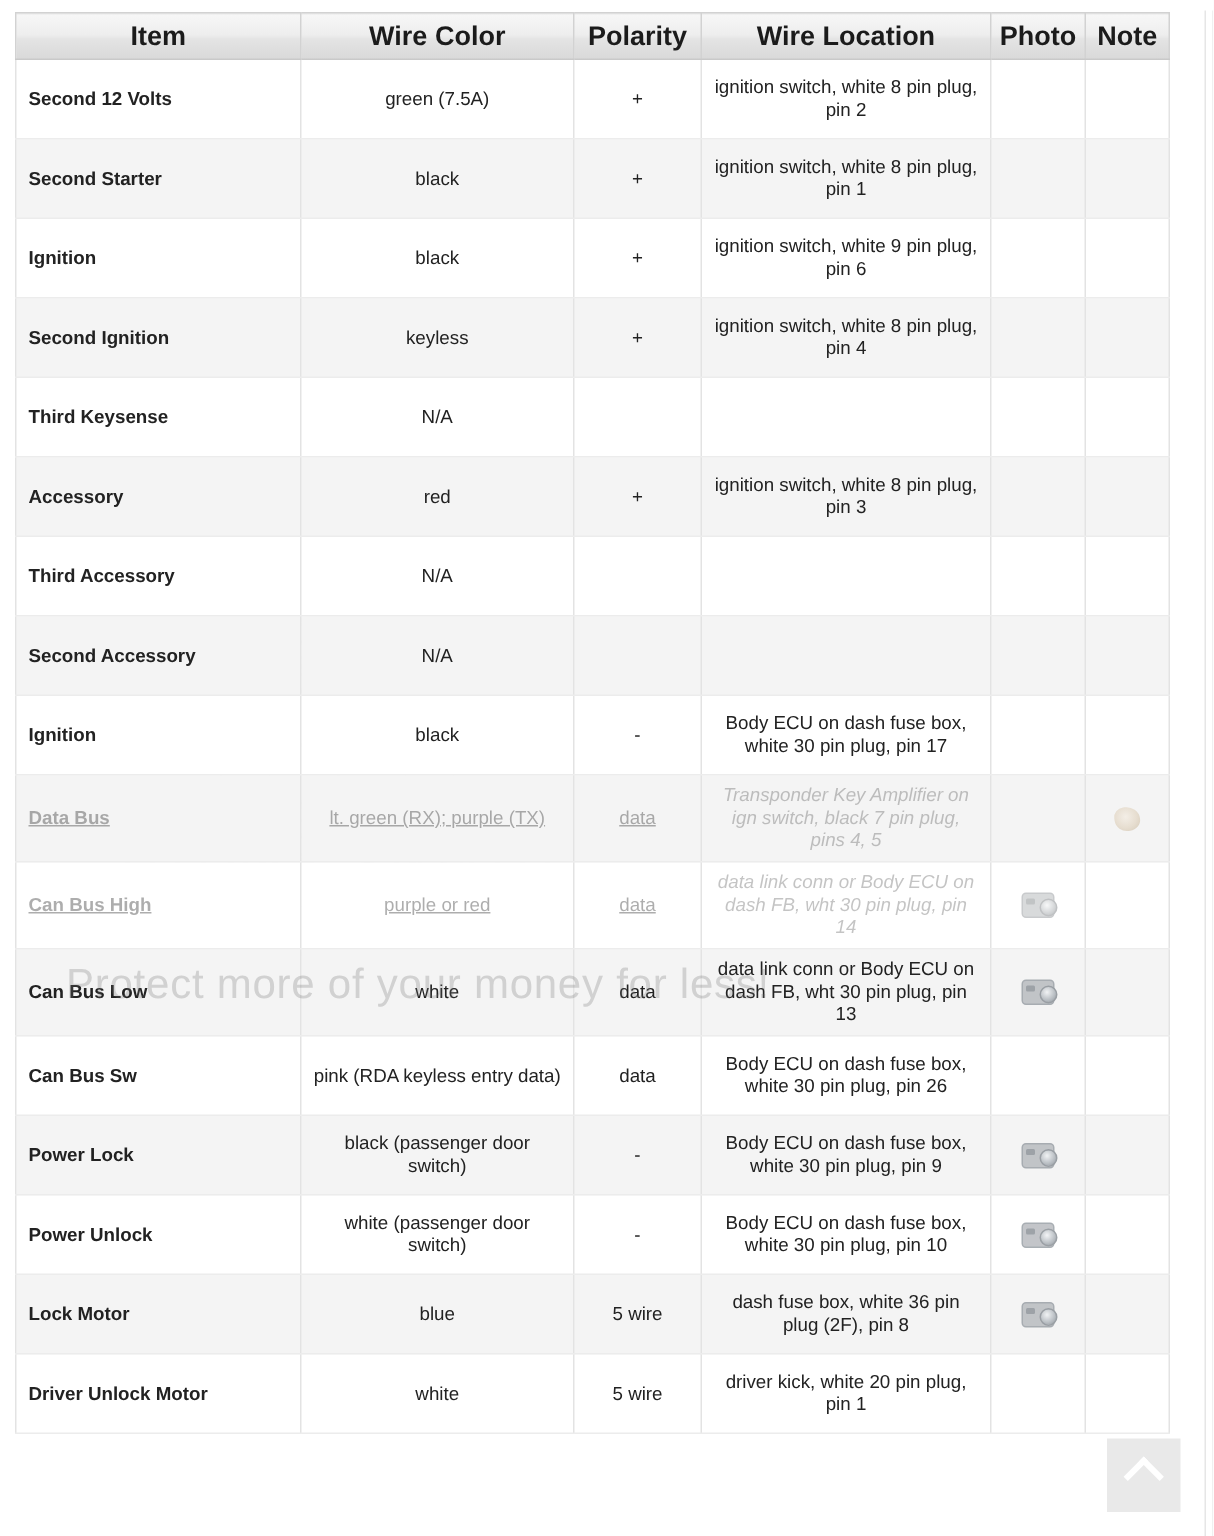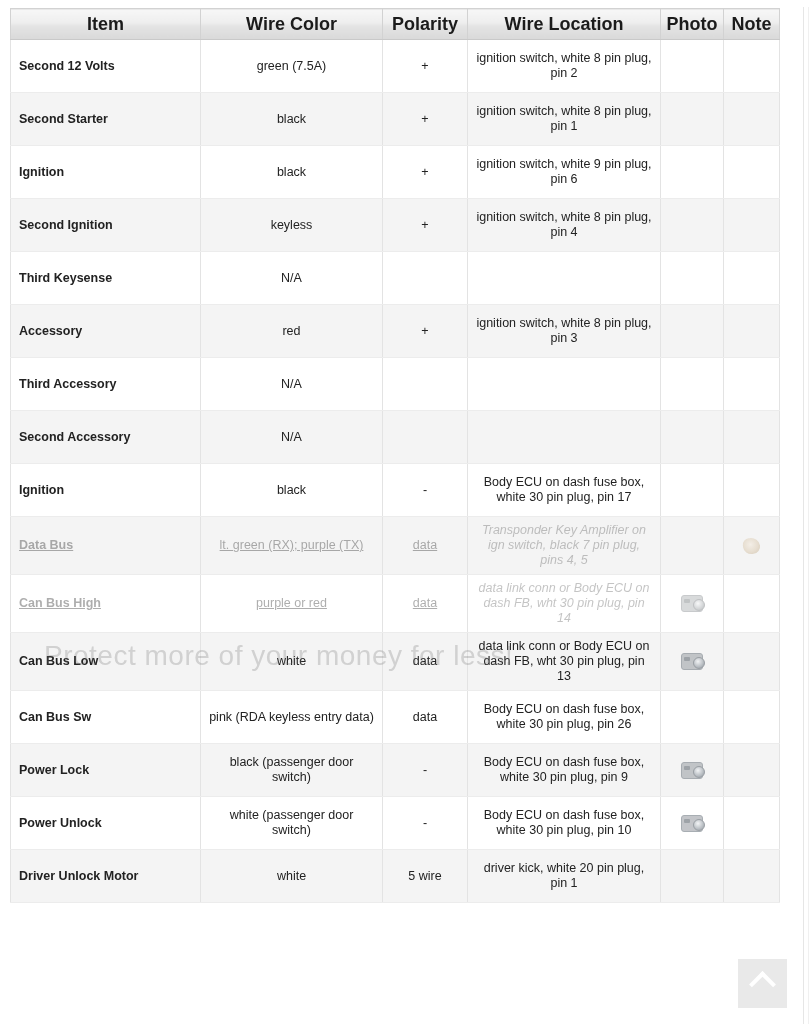--- a/index.html
+++ b/index.html
@@ -377,20 +377,28 @@
           </tr>
           <tr>
             <td class="c-item">Power Unlock</td>
             <td class="c-color">white (passenger door switch)</td>
             <td class="c-pol">-</td>
             <td class="c-loc">Body ECU on dash fuse box, white 30 pin plug, pin 10</td>
             <td class="c-photo"><span class="cam-icon"></span></td>
             <td class="c-note"></td>
           </tr>
           <tr>
+            <td class="c-item">Lock Motor</td>
+            <td class="c-color">blue</td>
+            <td class="c-pol">5 wire</td>
+            <td class="c-loc">dash fuse box, white 36 pin plug (2F), pin 8</td>
+            <td class="c-photo"><span class="cam-icon"></span></td>
+            <td class="c-note"></td>
+          </tr>
+          <tr>
             <td class="c-item">Driver Unlock Motor</td>
             <td class="c-color">white</td>
             <td class="c-pol">5 wire</td>
             <td class="c-loc">driver kick, white 20 pin plug, pin 1</td>
             <td class="c-photo"></td>
             <td class="c-note"></td>
           </tr>
         </tbody>
     </table>
   </div>

